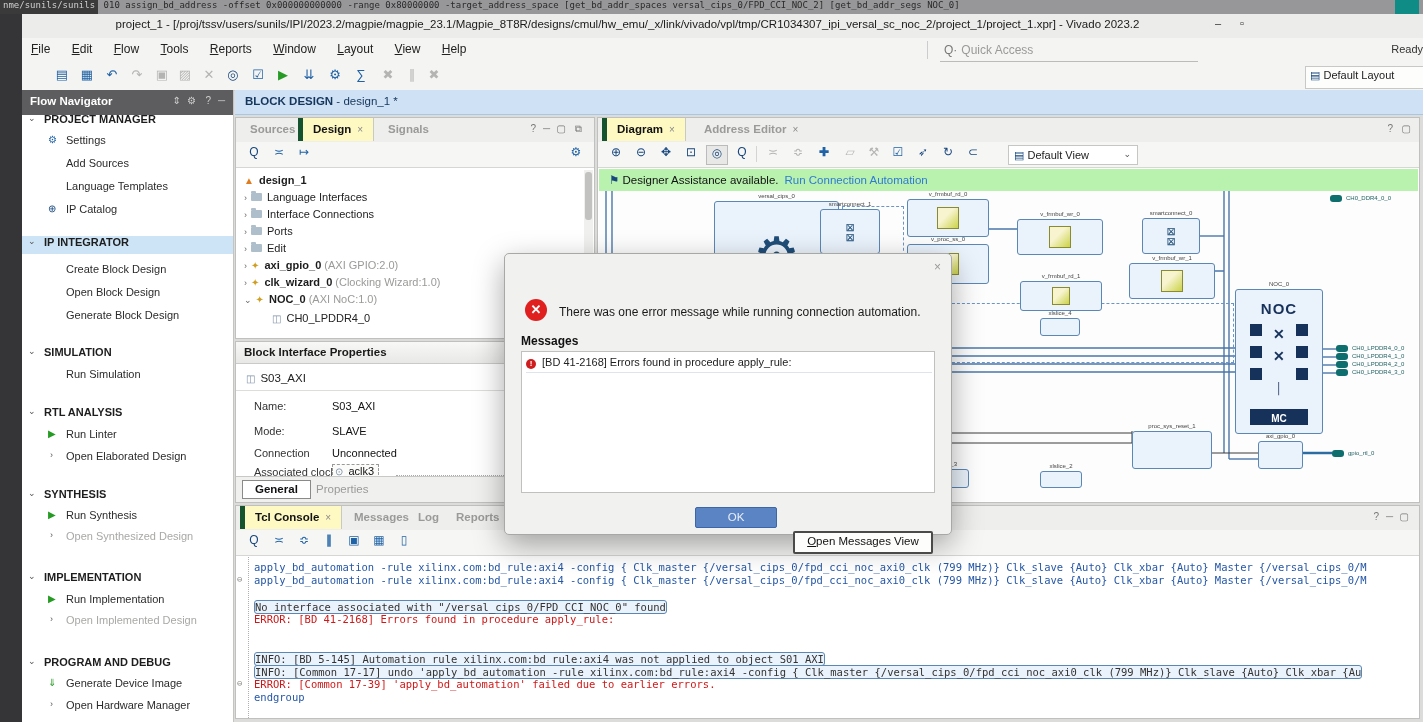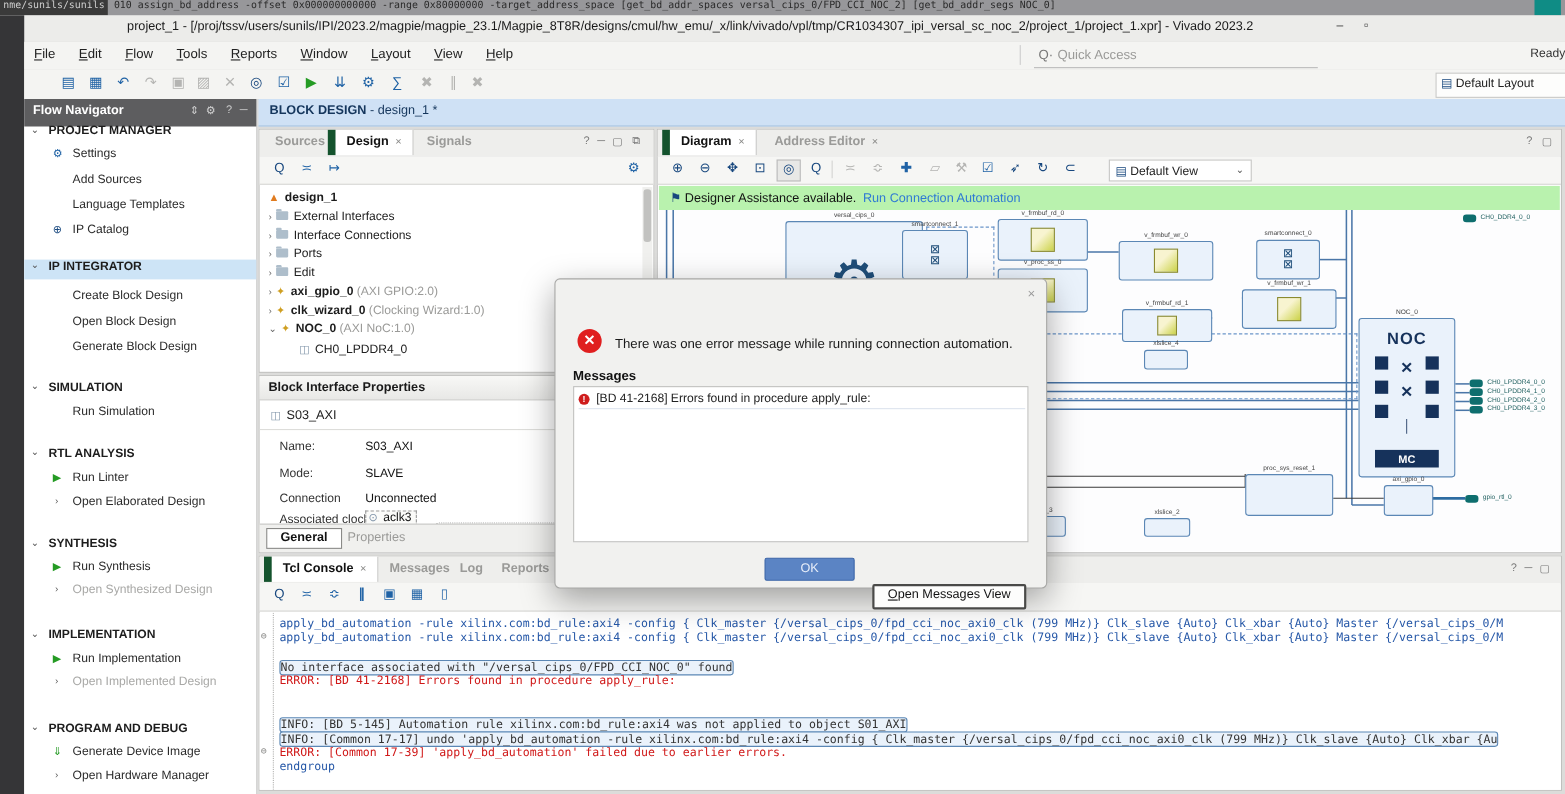--- a/index.html
+++ b/index.html
@@ -39,21 +39,21 @@
   .fnrow .chv{position:absolute;left:6px;color:#555;font-size:9px;}
   .fnrow .sec{position:absolute;left:22px;font-weight:bold;color:#1d1d1d;}
   .fnrow .itm{position:absolute;left:44px;}
   .fnrow .iic{position:absolute;left:26px;font-size:10px;}
   .fnrow.dis .itm{color:#a8a8a6;}
   .fnrow.sel{background:#cde4f6;}
   
   .panel{background:#fff;border:1px solid #c0c0be;box-sizing:border-box;}
   .tabbar{position:absolute;left:0;top:0;right:0;height:24px;background:#eeeeec;border-bottom:1px solid #c8c8c6;font-size:11.5px;}
   .tab{position:absolute;top:0;height:23px;padding:5px 10px 0 10px;box-sizing:border-box;color:#9a9a98;font-weight:bold;white-space:nowrap;}
-  .tab.act{background:#ffffff;color:#111;border-left:7px solid #14532d;border-right:1px solid #c8c8c6;}
+  .tab.act{background:#fef9c3;color:#111;border-left:5px solid #14532d;border-right:1px solid #c8c8c6;}
   .tab .x{color:#8a8a88;font-weight:normal;margin-left:6px;font-size:10px;}
   .panelctl{position:absolute;top:5px;color:#777;font-size:10px;}
   .minitb{position:absolute;left:0;right:0;height:25px;background:#f6f6f4;border-bottom:1px solid #d6d6d4;}
   .minitb .tbi{top:3px;font-size:12px;}
   
   #bdbar{left:235px;top:90px;width:1188px;height:25px;background:#cfe1f5;border-bottom:1px solid #a9c6e2;font-size:11.5px;color:#15365c;padding:5px 0 0 10px;box-sizing:border-box;}
   
   .trow{position:absolute;font-size:11px;color:#222;white-space:nowrap;}
   .trow .chv{color:#666;font-size:9px;margin-right:4px;}
   .trow b{font-weight:bold;color:#1c1c1c;}
@@ -267,21 +267,21 @@
       <span class="panelctl" style="right:12px">⧉</span>
     </div>
     <div class="minitb" style="top:24px">
       <span class="tbi dkblue" style="left:8px">Q</span>
       <span class="tbi blue" style="left:33px">≍</span>
       <span class="tbi blue" style="left:58px">↦</span>
       <span class="tbi blue" style="right:8px;left:auto">⚙</span>
     </div>
     <div style="position:absolute;left:0;top:50px;right:10px;bottom:0;overflow:hidden">
       <div class="trow" style="left:8px;top:6px"><span class="ipico" style="color:#e07b1f">▲</span><b>design_1</b></div>
-      <div class="trow" style="left:8px;top:23px"><span class="chv">›</span><span class="fold"></span><span>External Interfaces</span></div>
+      <div class="trow" style="left:8px;top:23px"><span class="chv">›</span><span class="fold"></span><span>Language Interfaces</span></div>
       <div class="trow" style="left:8px;top:40px"><span class="chv">›</span><span class="fold"></span><span>Interface Connections</span></div>
       <div class="trow" style="left:8px;top:57px"><span class="chv">›</span><span class="fold"></span><span>Ports</span></div>
       <div class="trow" style="left:8px;top:74px"><span class="chv">›</span><span class="fold"></span><span>Edit</span></div>
       <div class="trow" style="left:8px;top:91px"><span class="chv">›</span><span class="ipico">✦</span><b>axi_gpio_0</b><span class="typ"> (AXI GPIO:2.0)</span></div>
       <div class="trow" style="left:8px;top:108px"><span class="chv">›</span><span class="ipico">✦</span><b>clk_wizard_0</b><span class="typ"> (Clocking Wizard:1.0)</span></div>
       <div class="trow" style="left:8px;top:125px"><span class="chv">⌄</span><span class="ipico">✦</span><b>NOC_0</b><span class="typ"> (AXI NoC:1.0)</span></div>
       <div class="trow" style="left:36px;top:144px"><span class="intfico">◫</span><span>CH0_LPDDR4_0</span></div>
     </div>
     <div class="scroll" style="right:1px;top:52px;bottom:2px">
         <div class="thumb" style="top:2px;height:48px"></div>

